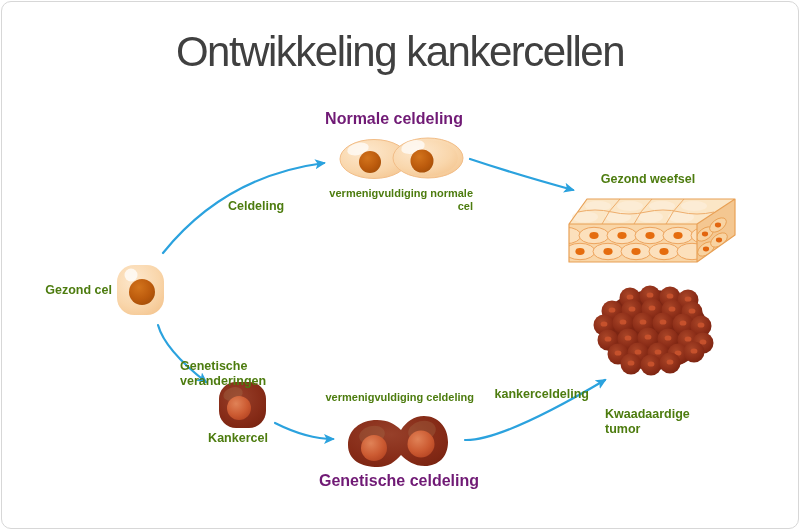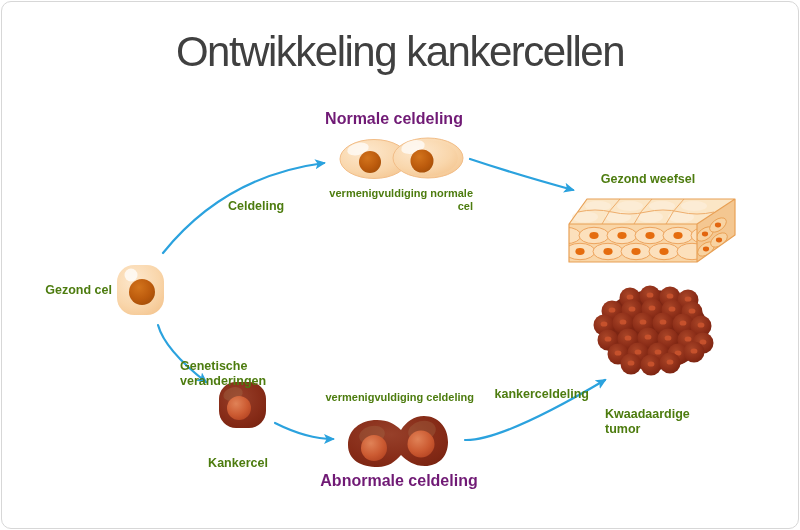--- a/index.html
+++ b/index.html
@@ -15,21 +15,21 @@
     color:#404040; font-weight:400; font-size:42px; letter-spacing:-1.5px;
   }
   .h-sec   { font-size:16px; text-align:center; color:#701a75; }
   .cap     { font-size:11px; text-align:right; }
   .lbl     { font-size:12.5px; }
   #heading-normal        { left:292px; top:108px;  width:200px; }
   #caption-normal        { left:321px; top:185px;  width:150px; }
   #label-celdeling       { left:226px; top:197px;text-align:right; }
   #label-gezonde-cel     { left:28px;  top:281px;  width:82px;  text-align:right; }
   #label-genetische      { left:178px; top:324px;  width:120px;margin-top:33px; }
-  #label-kankercel       { left:186px; top:454px;  width:100px; text-align:center; }
+  #label-kankercel       { left:186px; top:429px;  width:100px; text-align:center; }
   #caption-abnormal      { left:322px; top:389px;  width:150px; }
   #heading-abnormal      { left:297px; top:470px;  width:200px; }
   #label-kankerceldeling { left:467px; top:385px;  width:120px; text-align:right; }
   #label-tumor           { left:603px; top:377px;  width:110px; text-align:left;margin-top:28px; }
   #label-weefsel         { left:586px; top:170px;  width:120px; text-align:center; }
 </style>
 </head>
 <body>
 
 <div class="stage">
@@ -225,18 +225,18 @@
 
   <div class="txt h-sec" id="heading-normal">Normale celdeling</div>
   <div class="txt cap" id="caption-normal">vermenigvuldiging normale cel</div>
 
   <div class="txt lbl" id="label-celdeling">Celdeling</div>
   <div class="txt lbl" id="label-gezonde-cel">Gezond cel</div>
   <div class="txt lbl" id="label-genetische">Genetische veranderingen</div>
   <div class="txt lbl" id="label-kankercel">Kankercel</div>
 
   <div class="txt cap" id="caption-abnormal">vermenigvuldiging celdeling</div>
-  <div class="txt h-sec" id="heading-abnormal">Abnormale celdeling</div>
+  <div class="txt h-sec" id="heading-abnormal">Genetische celdeling</div>
 
   <div class="txt lbl" id="label-kankerceldeling">kankerceldeling</div>
   <div class="txt lbl" id="label-tumor">Kwaadaardige tumor</div>
   <div class="txt lbl" id="label-weefsel">Gezond weefsel</div>
 </div>
 
 </body></html>

